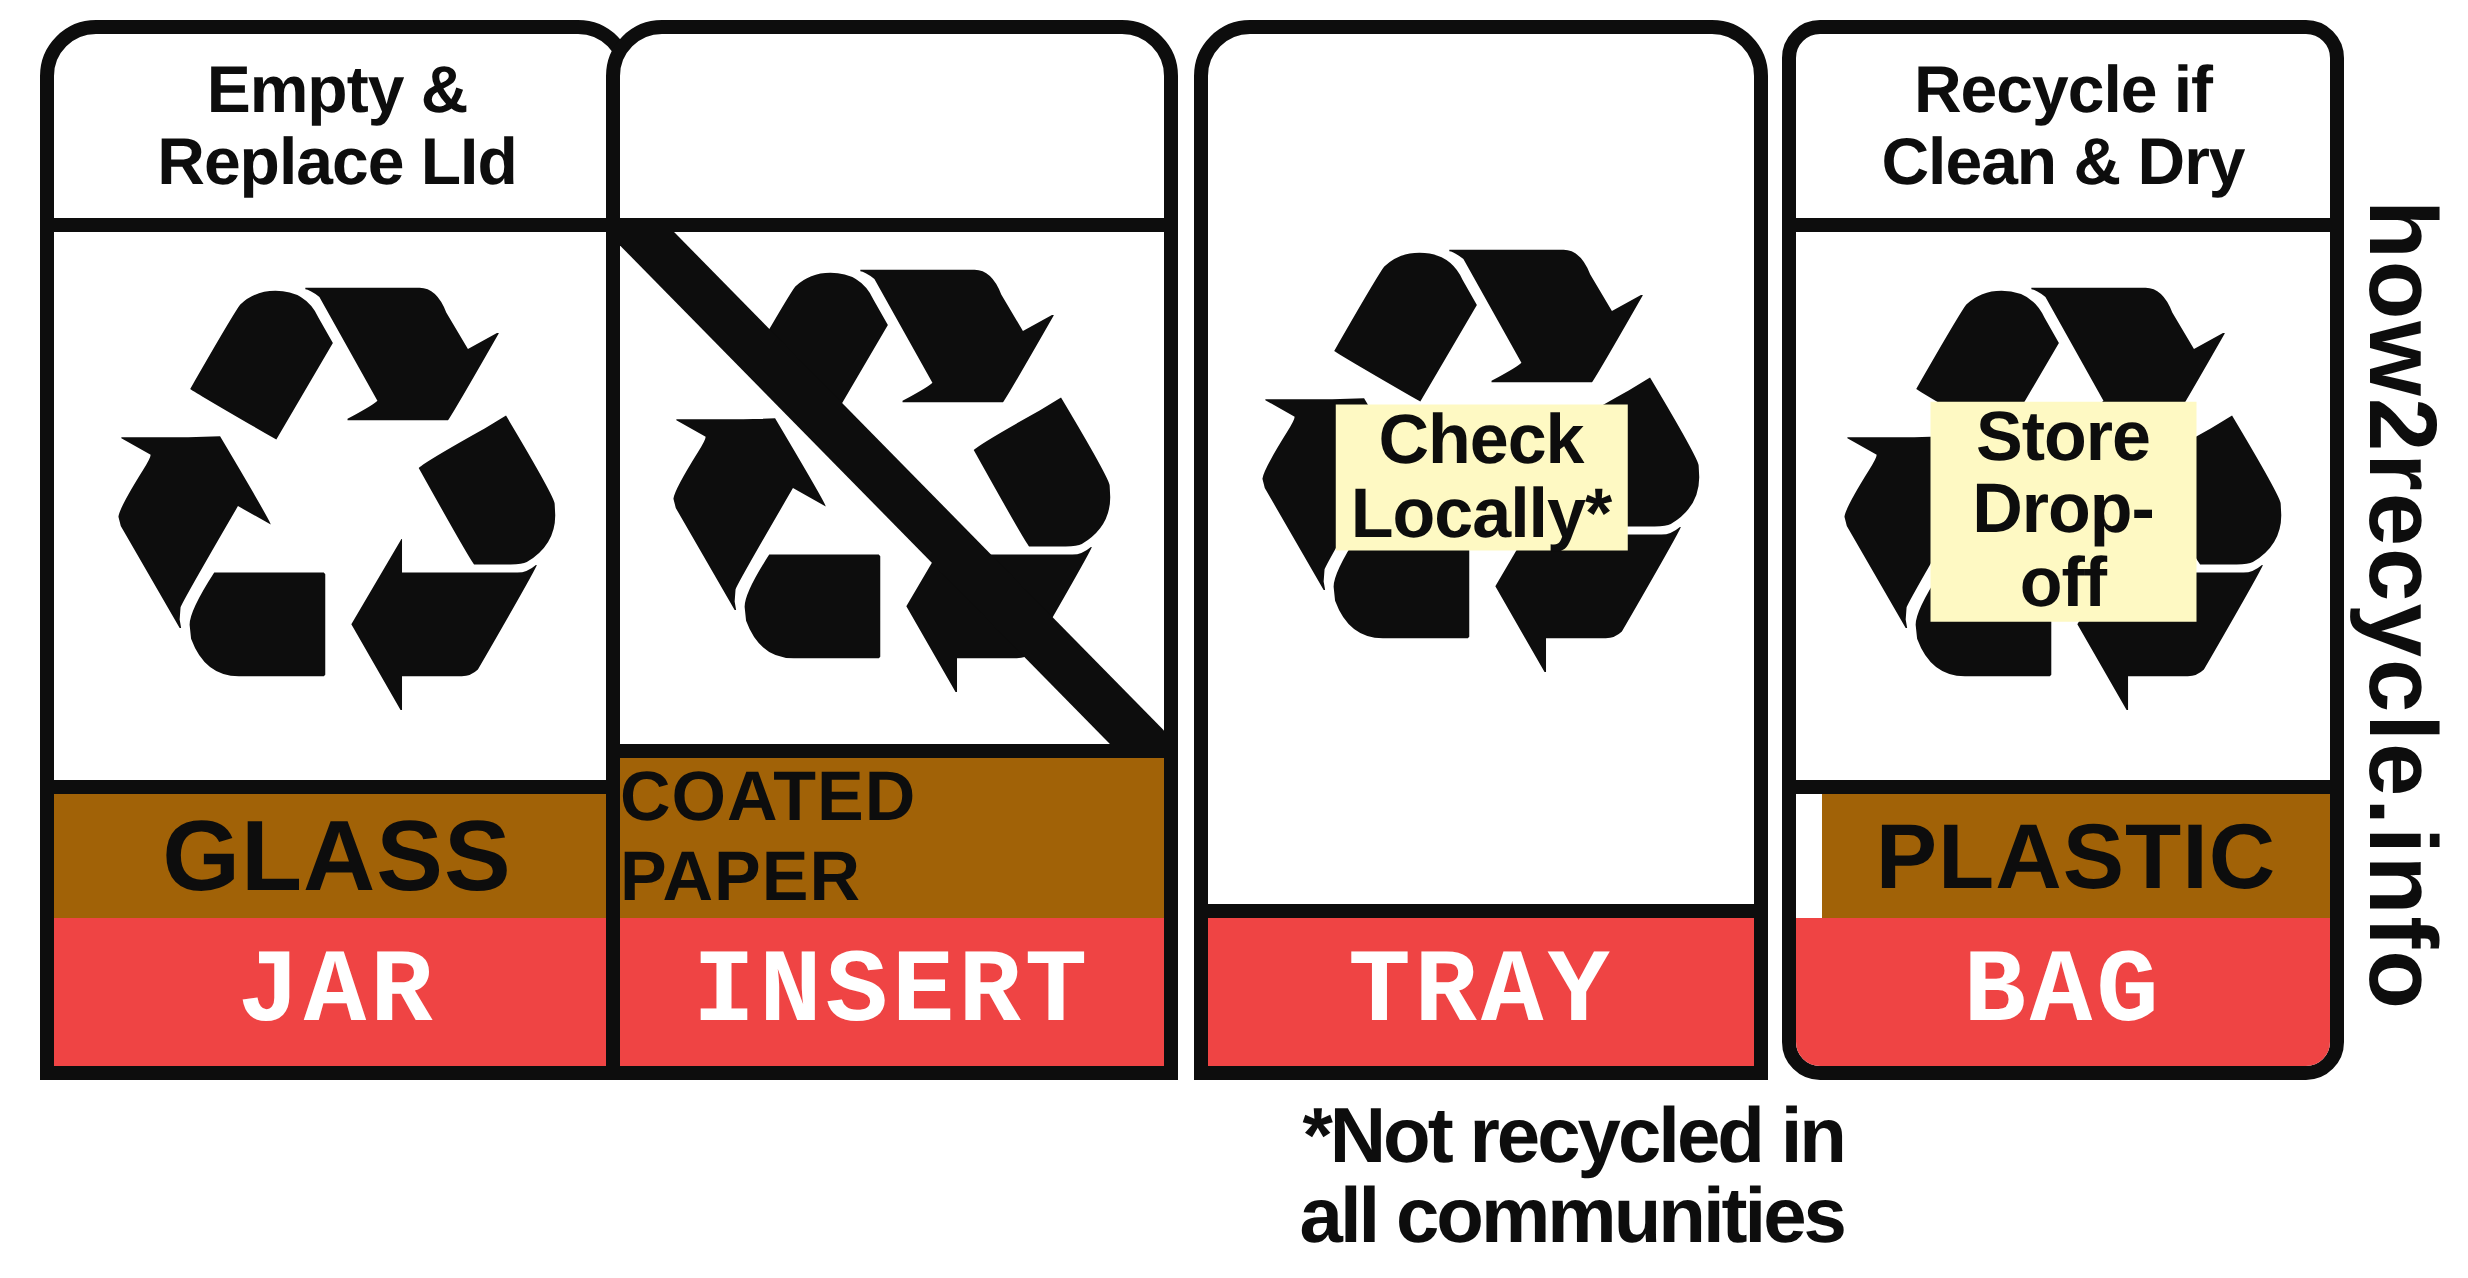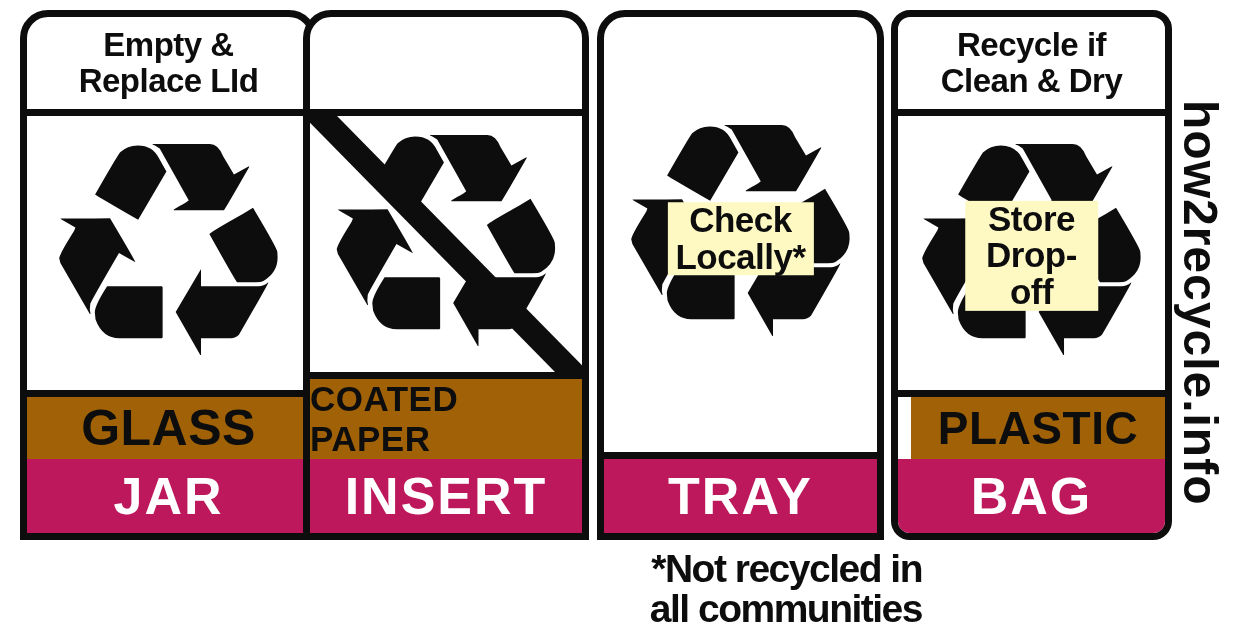--- a/index.html
+++ b/index.html
@@ -39,23 +39,24 @@
     position:absolute;left:50%;top:50%;width:410px;height:24px;background:#0d0d0d;
     transform:translate(-50%,-50%) rotate(45.5deg);
   }
   .mat{
     flex:0 0 62px;display:flex;align-items:center;justify-content:center;
     font-weight:700;font-size:50px;letter-spacing:0.5px;background:#a16207;
   }
   .mat.small{font-size:35px;}
   .mat.mid{font-size:46px;margin-left:13px;}
   .fmt{
-    flex:0 0 74px;background:#be185d;color:#ffffff;display:flex;
+    flex:0 0 74px;background:#ef4444;color:#ffffff;display:flex;
     align-items:center;justify-content:center;font-weight:700;font-size:52px;
     letter-spacing:2px;
+    font-family:Liberation Mono, monospace;
   }
   .footnote{
     position:absolute;left:562px;top:549px;width:360px;text-align:right;
     font-weight:700;font-size:39px;line-height:1.03;white-space:pre-line;
     letter-spacing:-1.5px;
   }
   .website{
     position:absolute;left:1176px;top:100px;writing-mode:vertical-rl;
     font-weight:700;font-size:48px;letter-spacing:1px;line-height:1;
     white-space:nowrap;

